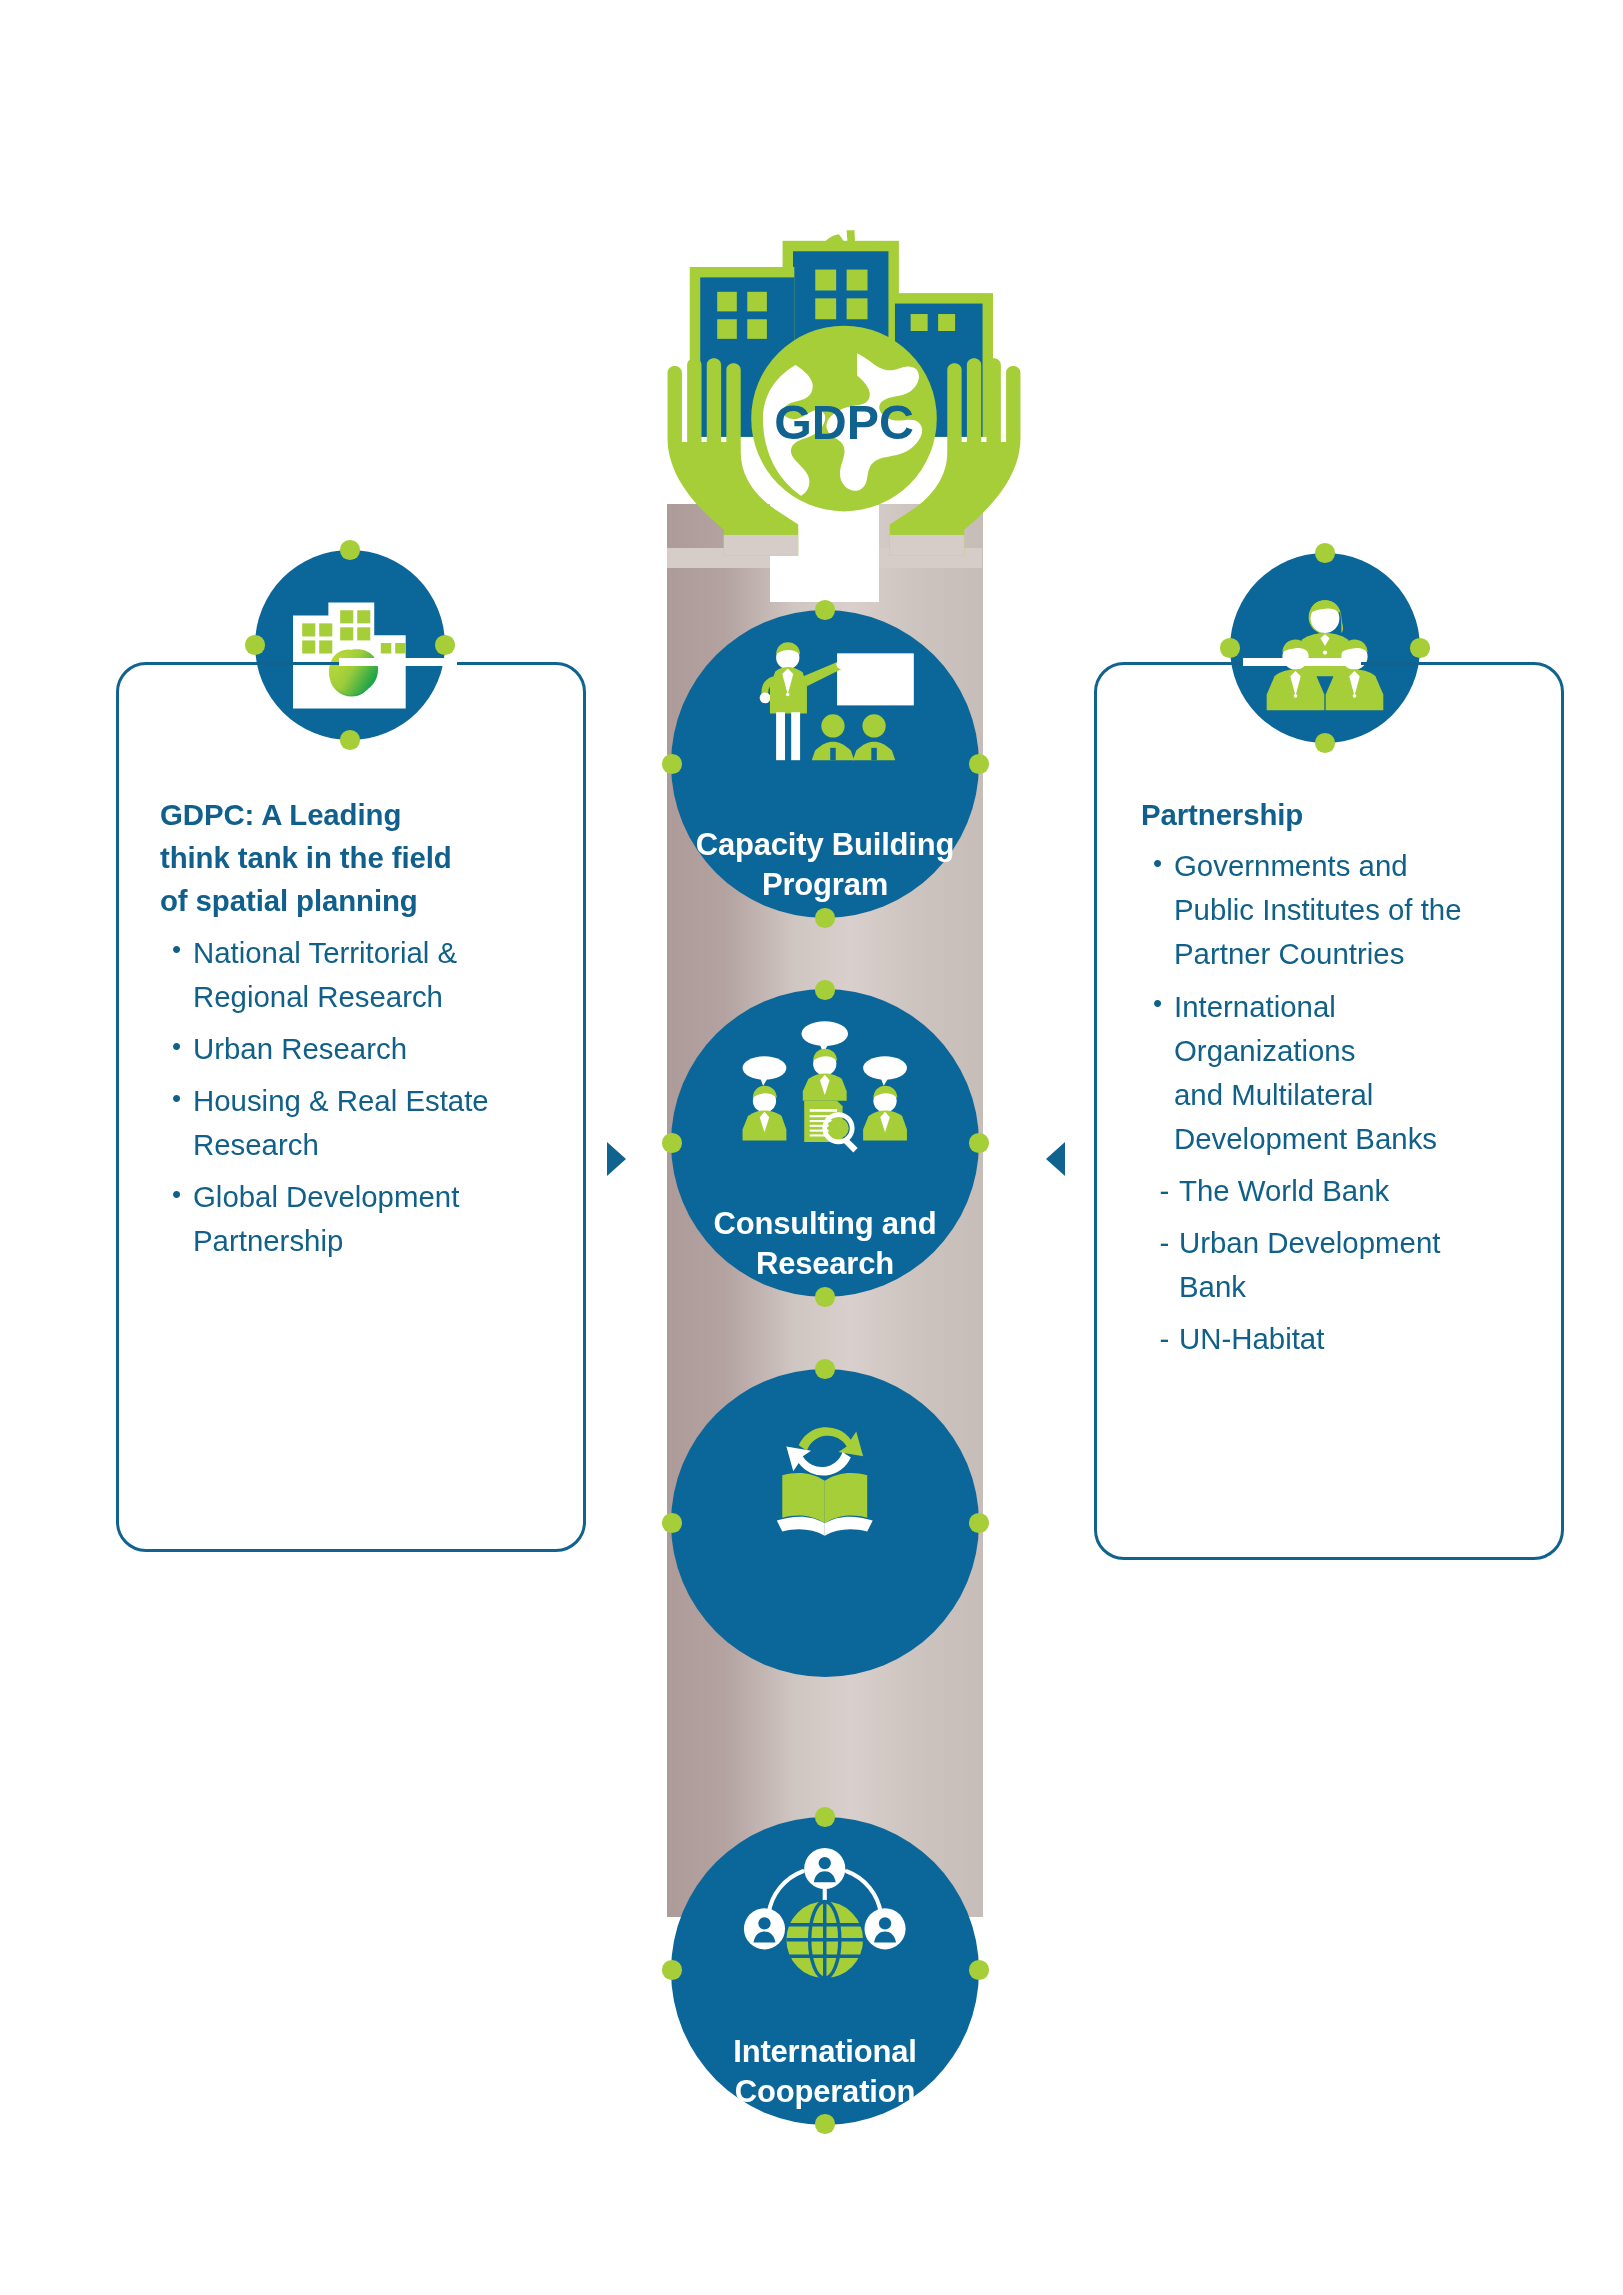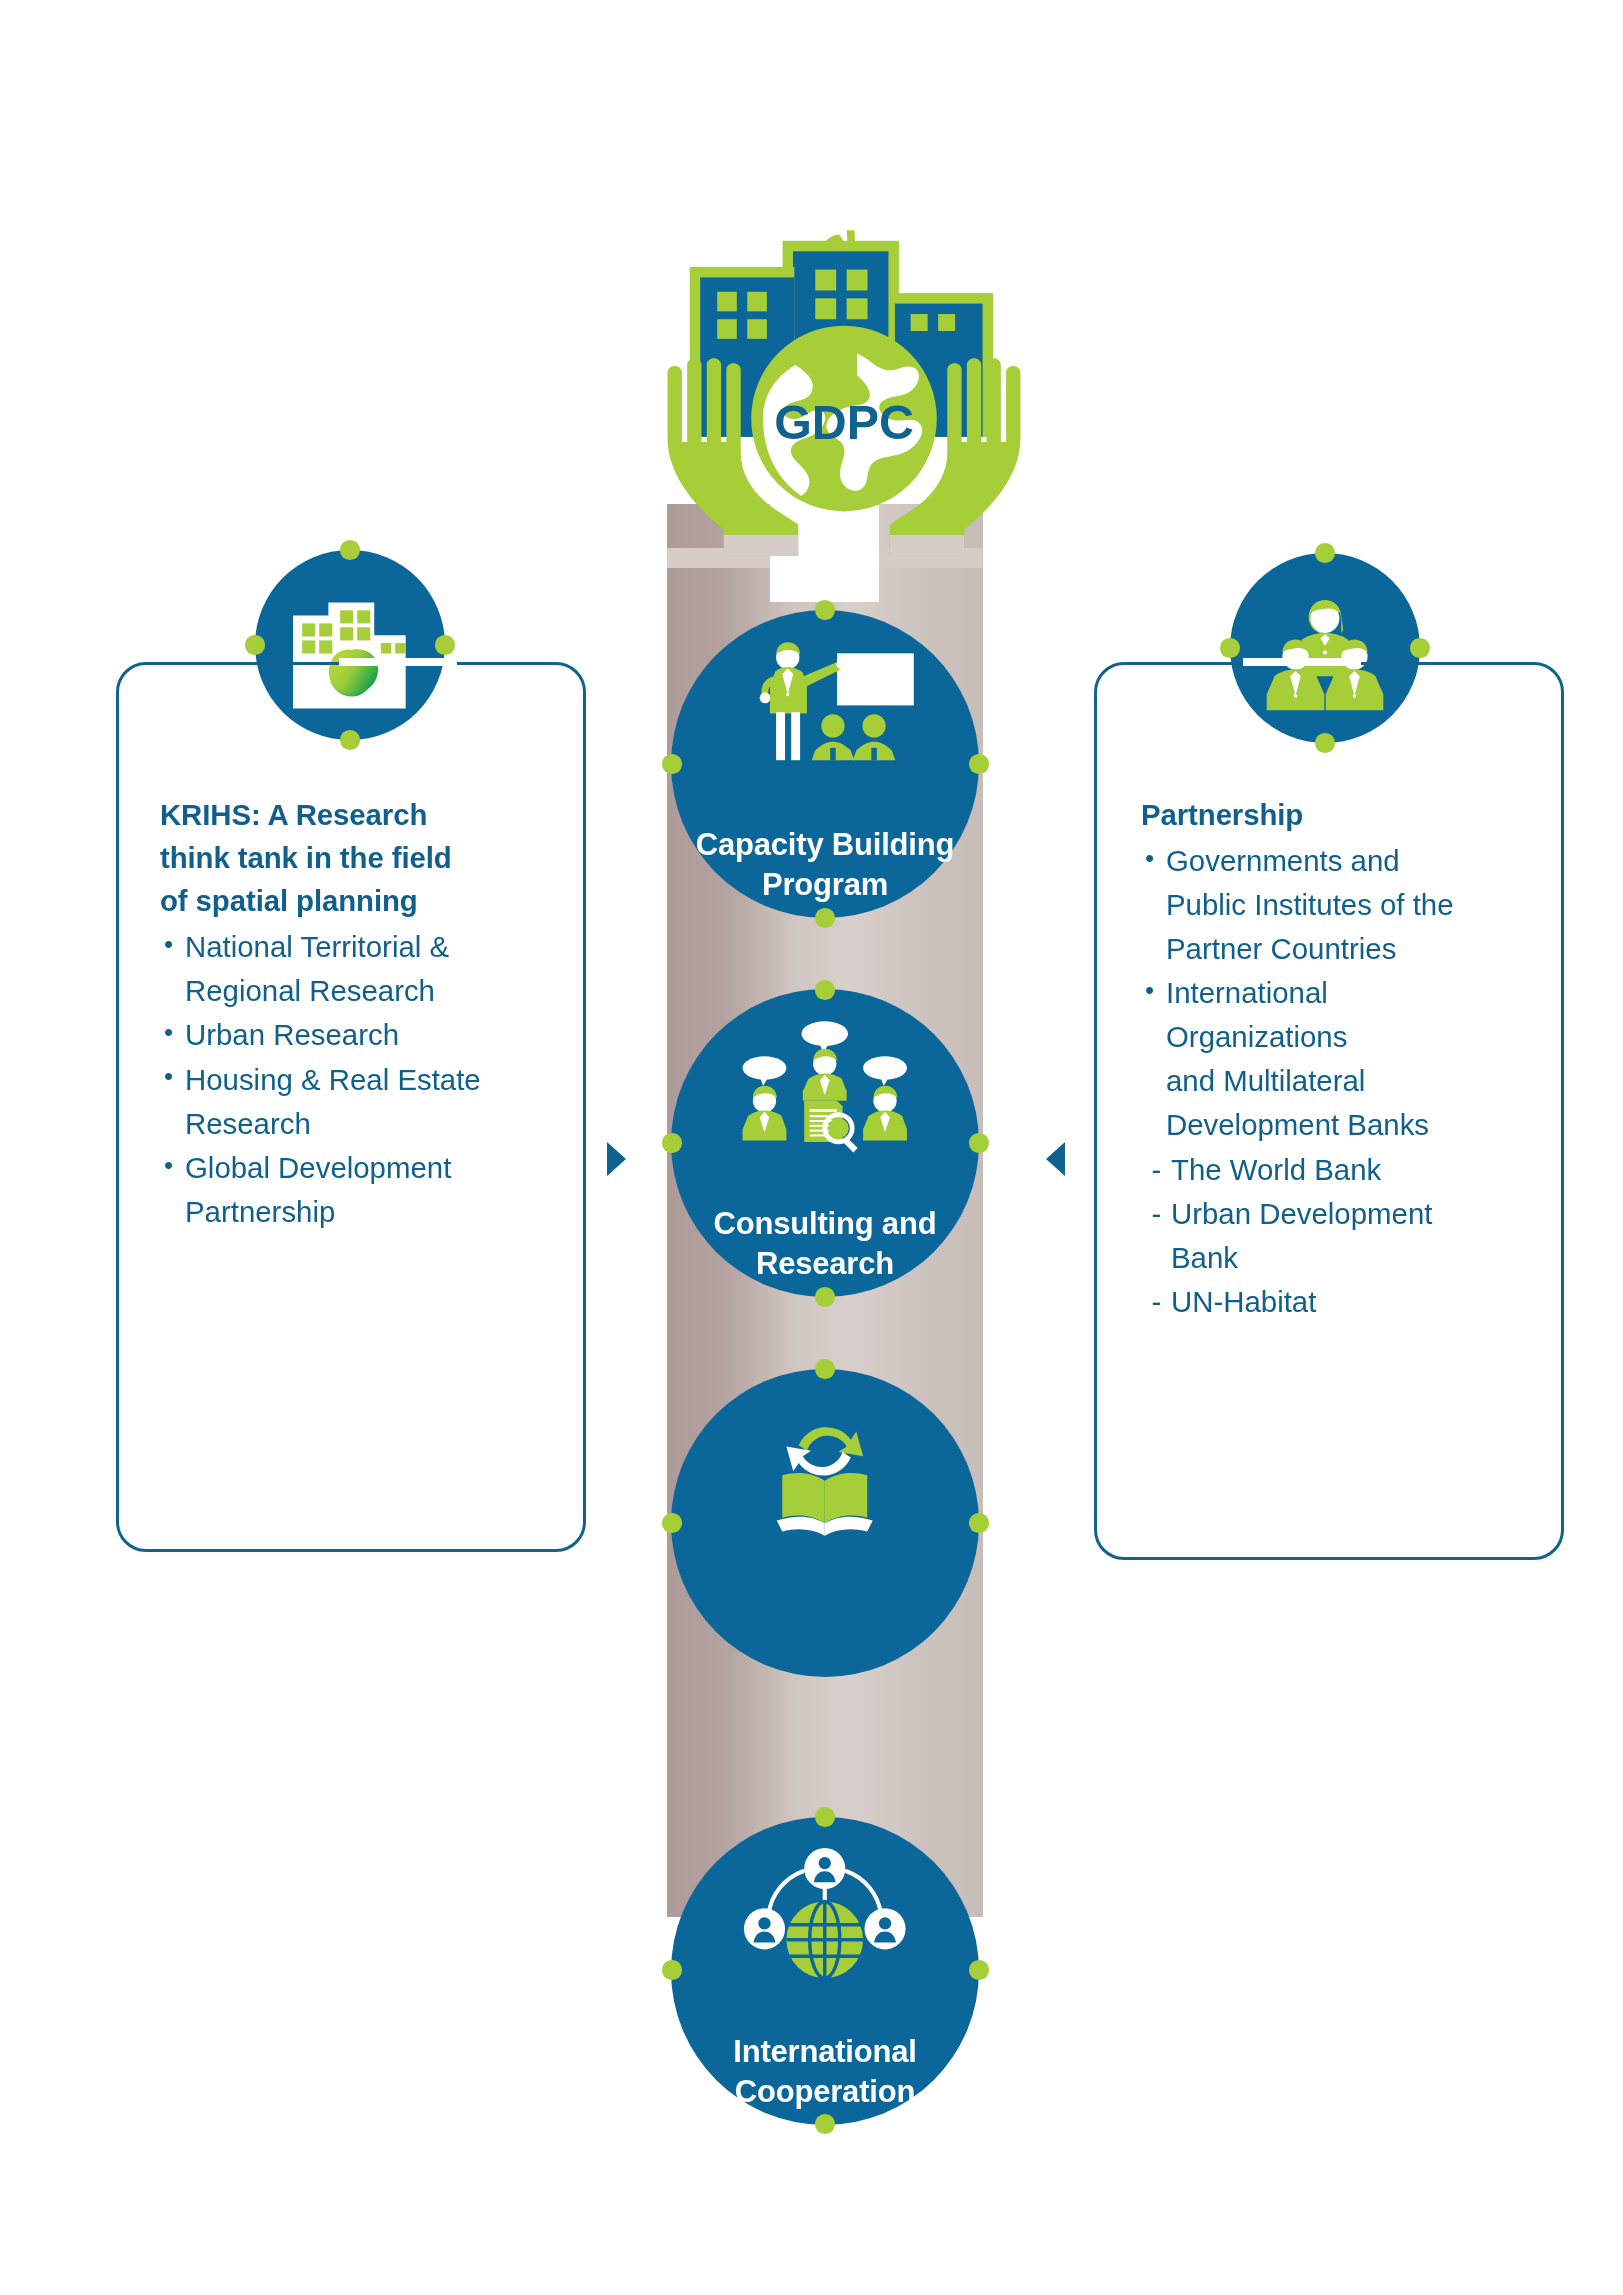--- a/index.html
+++ b/index.html
@@ -111,21 +111,21 @@
     list-style: none;
     margin: 0;
     padding: 0;
     color: #106089;
     font-size: 29.4px;
     line-height: 1.50;
   }
   .panel-list li {
     position: relative;
     padding-left: 25px;
-    margin: 0;
+    margin: 8px;
     white-space: pre-line;
   }
   .panel-list li.bullet::before {
     content: "\2022";
     position: absolute;
     left: 3.9px;
     top: -1.3px;
     font-size: 26px;
     line-height: 1.55;
   }
@@ -322,21 +322,21 @@
         <path d="M158 188 C 168 180 180 178 190 178 C 200 178 212 180 222 188 L 234 216 L 234 240 L 146 240 L 146 216 Z" fill="#a5ce39"></path>
         <path d="M190 180 L 182 188 L 190 218 L 198 188 Z" fill="#ffffff"></path>
         <circle cx="190" cy="206" r="2.8" fill="#ffffff"></circle>
         <circle cx="190" cy="218" r="2.8" fill="#ffffff"></circle>
       </g>
     </svg>
   </div>
 
   <div class="side-panel" id="panel-left">
     <div class="panel-body">
-      <div class="panel-heading">KRIHS: A Research
+      <div class="panel-heading">GDPC: A Leading
 think tank in the field
 of spatial planning</div>
       <ul class="panel-list">
         <li class="bullet">National Territorial &amp;
 Regional Research</li>
         <li class="bullet">Urban Research</li>
         <li class="bullet">Housing &amp; Real Estate
 Research</li>
         <li class="bullet">Global Development
 Partnership</li>

